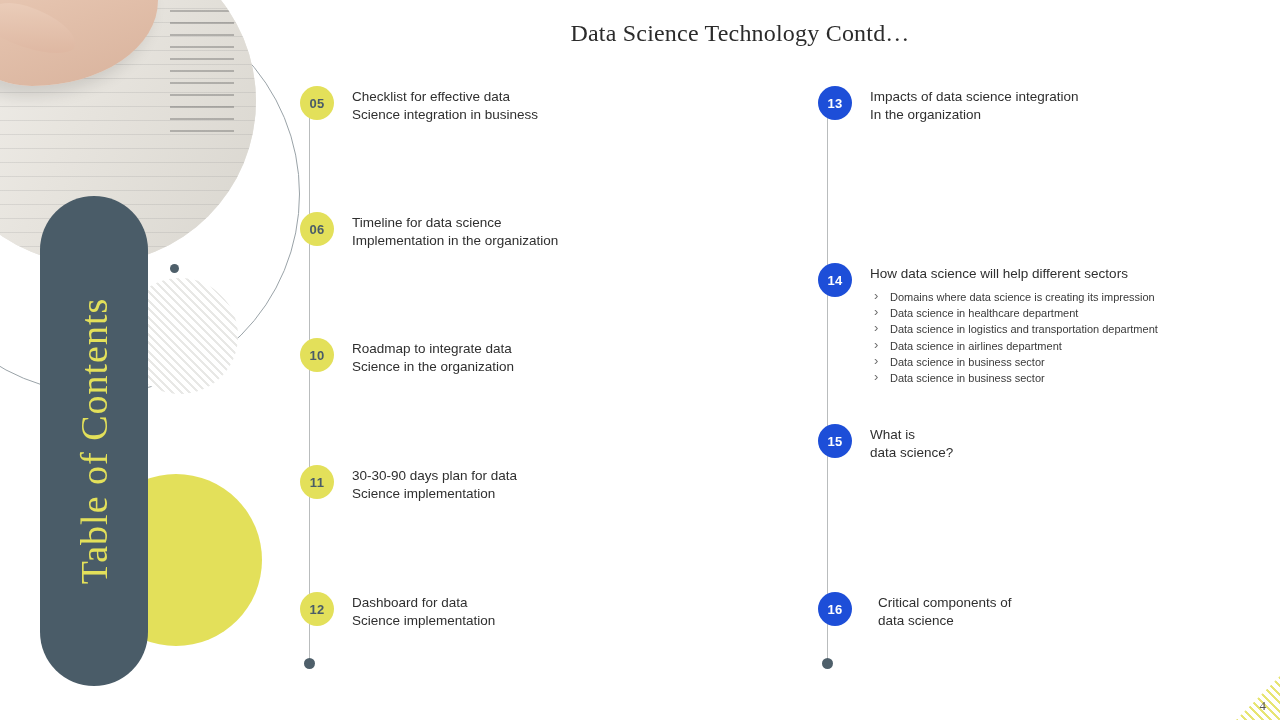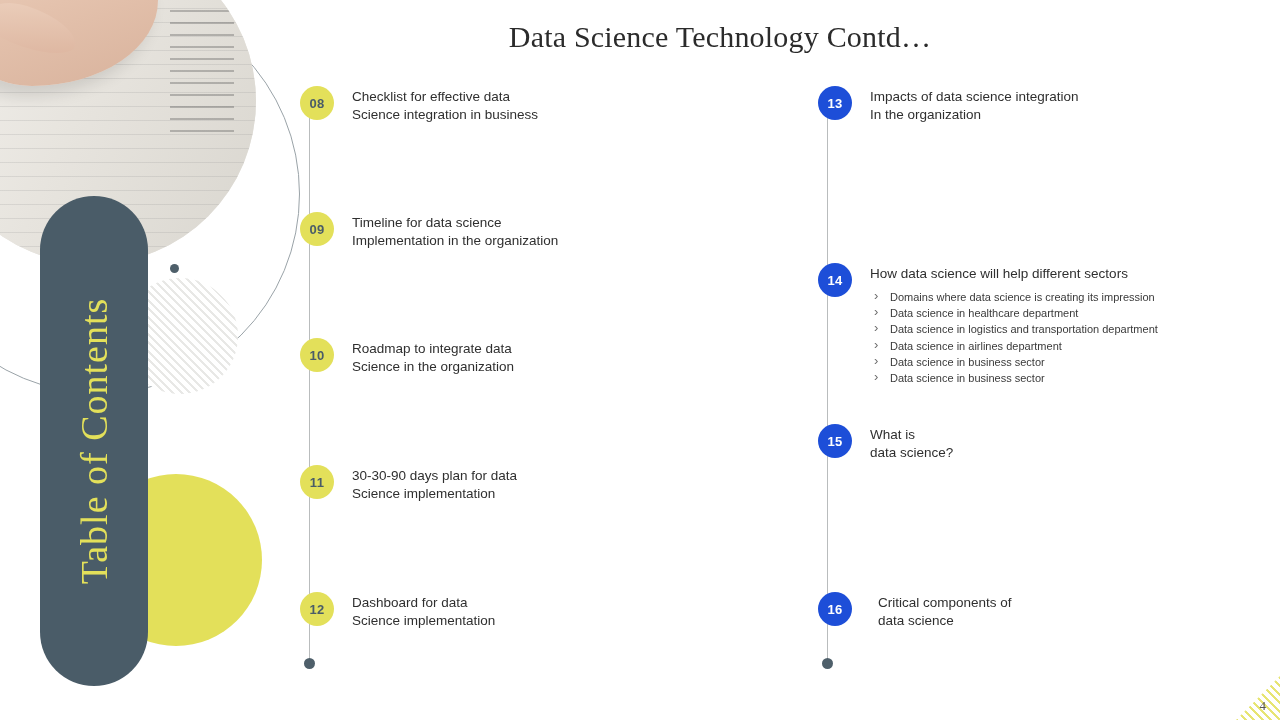--- a/index.html
+++ b/index.html
@@ -115,26 +115,26 @@
     white-space: nowrap;
     color: #e3e05a;
     font-family: "Liberation Serif", serif;
     font-size: 38px;
     letter-spacing: 1px;
   }
 
   
   .slide-title {
     position: absolute;
-    left: 340px; top: 20px;
+    left: 360px; top: 20px;
     width: 760px;
     text-align: center;
     color: #2b2b2b;
     font-family: "Liberation Serif", serif;
-    font-size: 30px;
+    font-size: 24px;
     letter-spacing: .2px;
   }
 
   
   .column {
     position: absolute;
     top: 86px;
     height: 590px;
   }
   .col-left  { left: 300px; width: 470px; }
@@ -246,27 +246,27 @@
   </div>
 </div>
 
 <div class="slide-title">Data Science Technology Contd…</div>
 
 <div class="column col-left">
   <div class="timeline"></div>
   <div class="timeline-end"></div>
 
   <div class="entry" style="top:0px;">
-    <div class="badge badge-yellow">08</div>
+    <div class="badge badge-yellow">05</div>
     <div class="entry-text">Checklist for effective data
 Science integration  in business</div>
   </div>
 
   <div class="entry" style="top:126px;">
-    <div class="badge badge-yellow">09</div>
+    <div class="badge badge-yellow">06</div>
     <div class="entry-text">Timeline for data science
 Implementation in the organization</div>
   </div>
 
   <div class="entry" style="top:252px;">
     <div class="badge badge-yellow">10</div>
     <div class="entry-text">Roadmap to integrate data
 Science in the organization</div>
   </div>
 

